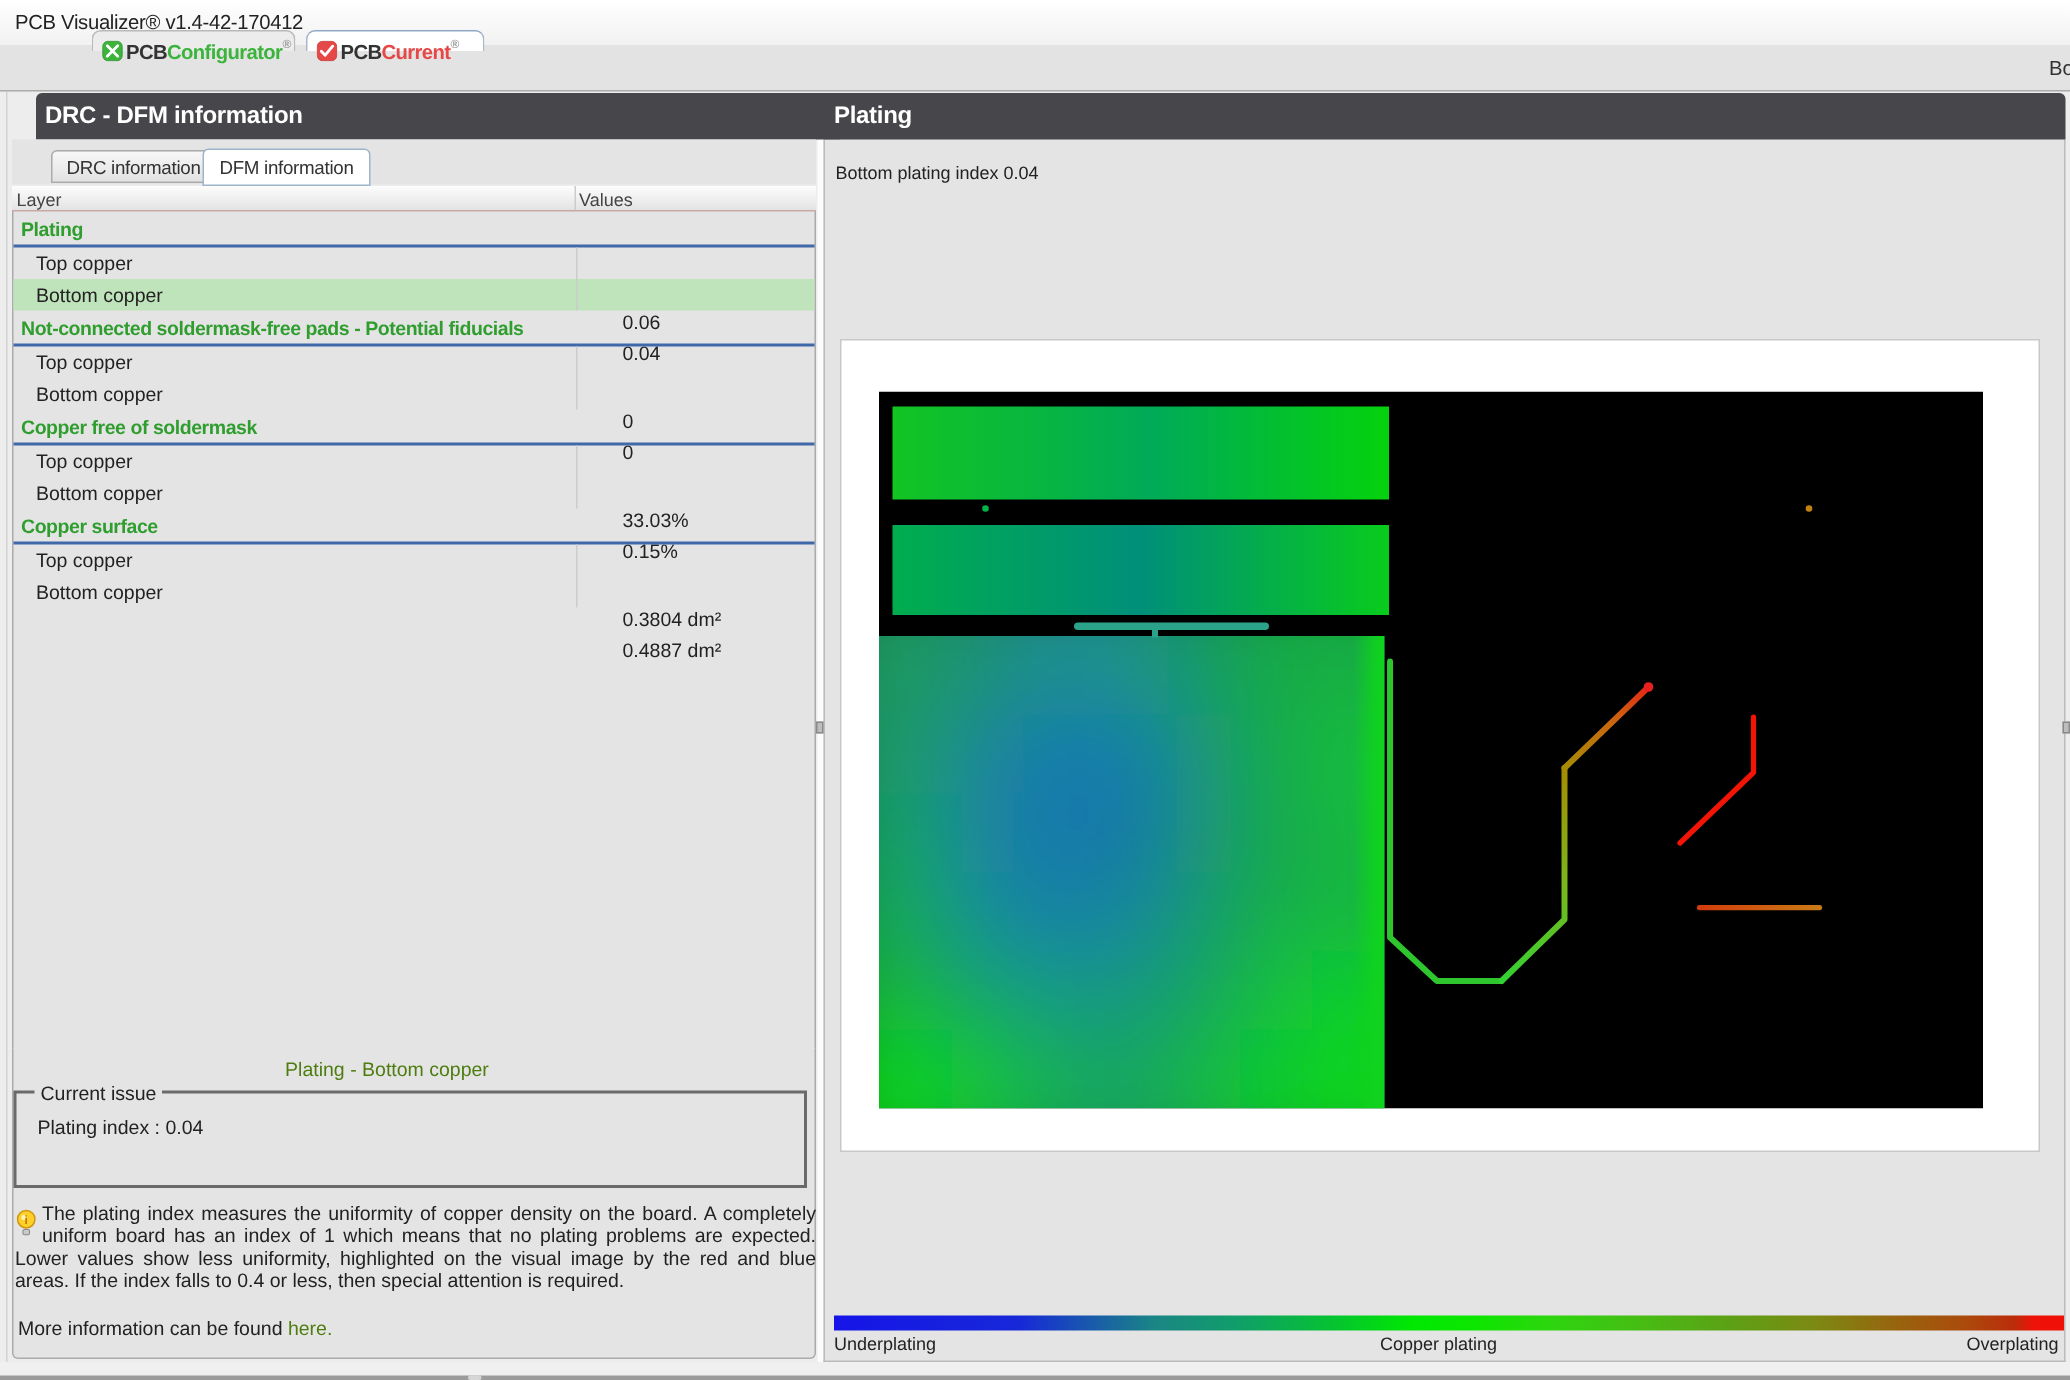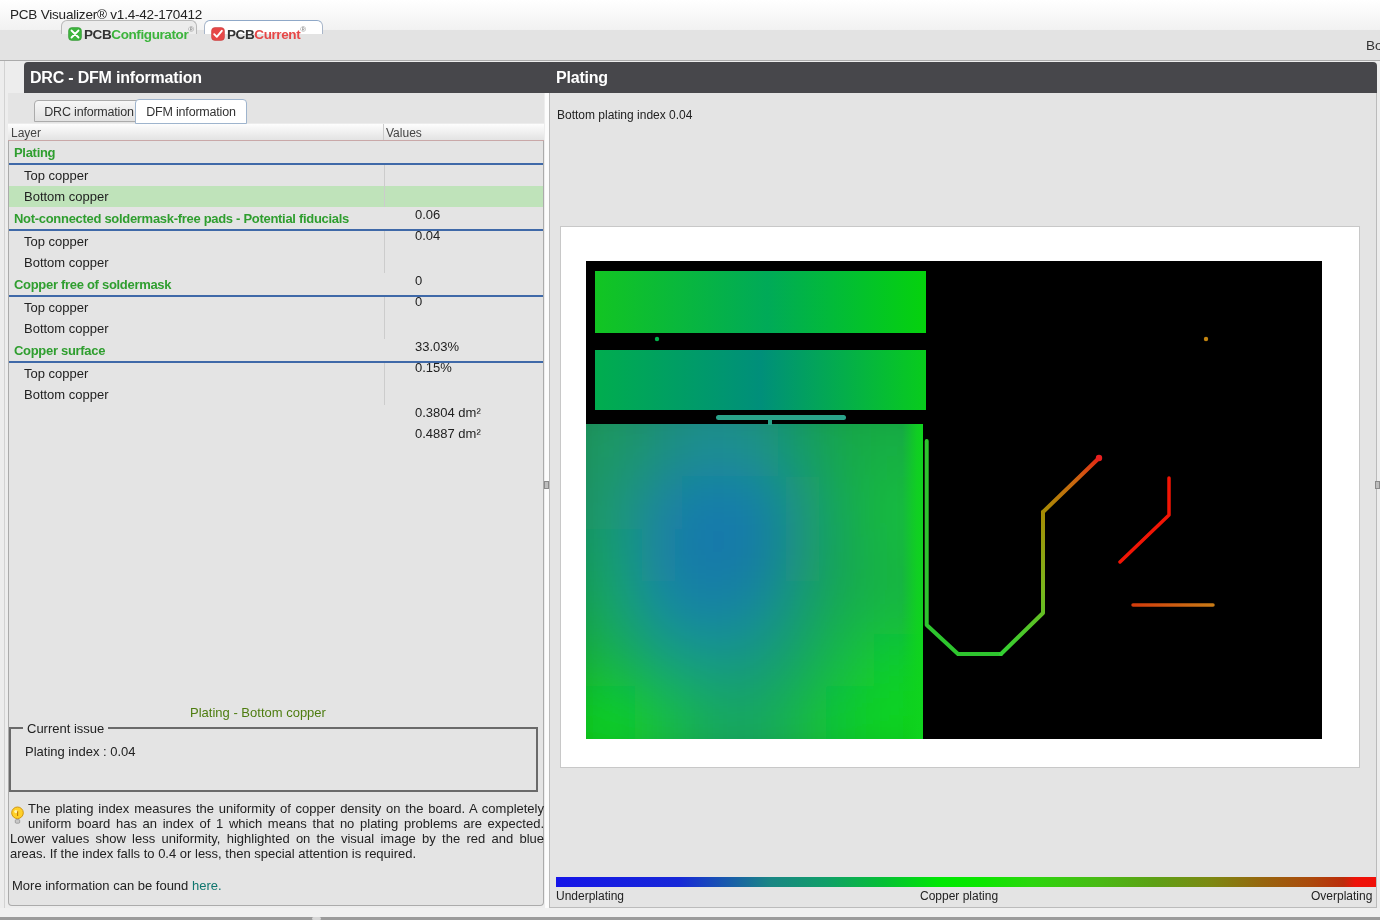--- a/index.html
+++ b/index.html
@@ -38,21 +38,21 @@
   
   #fvhead { position:absolute; left:0; top:609px; width:536px; height:28px; line-height:28px; padding-left:6px; }
   #fvbox { position:absolute; left:0; top:637px; width:536px; height:207px; background:#e4e4e4; border:1px solid #ababab; border-top:none; border-radius:0 0 4px 4px; }
   #fvtitle { position:absolute; left:0; top:643px; width:500px; text-align:center; font-size:13px; color:#4d7c0f; }
   #fieldset { position:absolute; left:1px; top:665px; width:529px; height:65px; border:2px solid #6a6a6a; }
   #legend { position:absolute; left:12px; top:-8px; background:#e4e4e4; padding:0 4px; font-size:13px; color:#222; }
   #fissue { position:absolute; left:14px; top:15px; font-size:13px; color:#222; }
   #fpara { position:absolute; left:2px; top:739px; width:534px; font-size:13px; line-height:15px; color:#222; text-align:justify; }
   #bulb { float:left; width:13px; height:19px; margin:5px 4px 0 1px; }
   #moreinfo { position:absolute; left:4px; top:816px; font-size:13px; color:#222; }
-  #moreinfo a { color:#0f766e; text-decoration:none; }
+  #moreinfo a { color:#4d7c0f; text-decoration:none; }
   
   #rightpanel { left:549px; top:62px; width:831px; height:846px; }
   #rp-head { position:absolute; left:0; top:0; width:828px; height:31px; line-height:31px; padding-left:7px; }
   #rp-body { position:absolute; left:0; top:31px; width:828px; height:815px; background:#e4e4e4; border:1px solid #bbbbbb; border-top:none; }
   #bpi { position:absolute; left:8px; top:46px; font-size:12px; color:#222; }
   #whitebox { position:absolute; left:11px; top:164px; width:800px; height:542px; background:#ffffff; border:1px solid #c8c8c8; }
   #colorbar { position:absolute; left:7px; top:815px; width:820px; height:10px;
     background:linear-gradient(90deg,#1515e8 0%,#1728d8 15%,#1a8585 26%,#109f68 33%,#06c035 40%,#00e802 47%,#0ce600 52%,#2cd60e 58%,#48bb14 66%,#5da015 73%,#7d8812 80%,#96660e 86%,#ab4a0c 92%,#bc2c0a 96%,#ee1208 97.5%,#f01008 100%); }
   .cbl { position:absolute; top:827px; font-size:12px; color:#222; }
   

